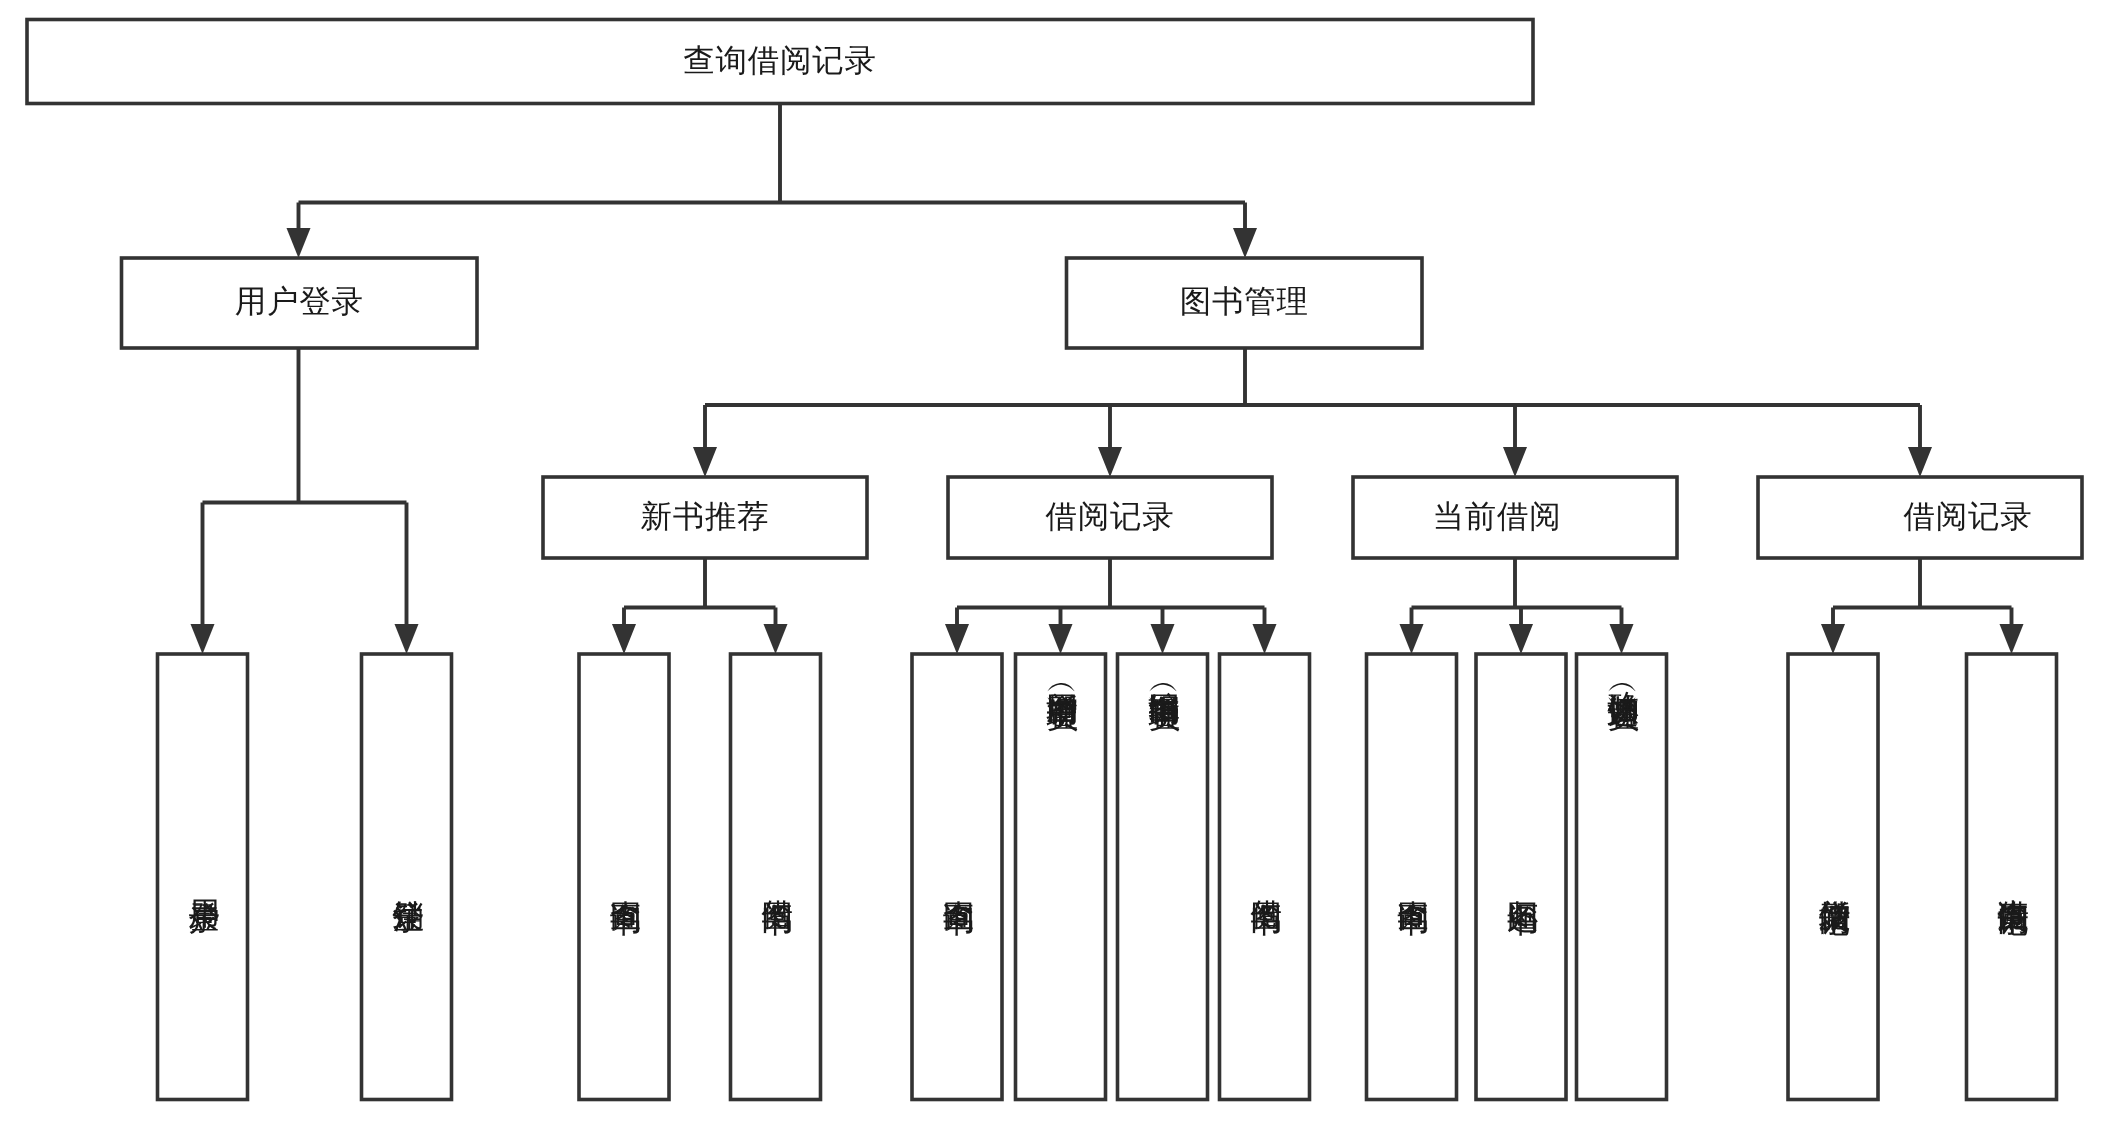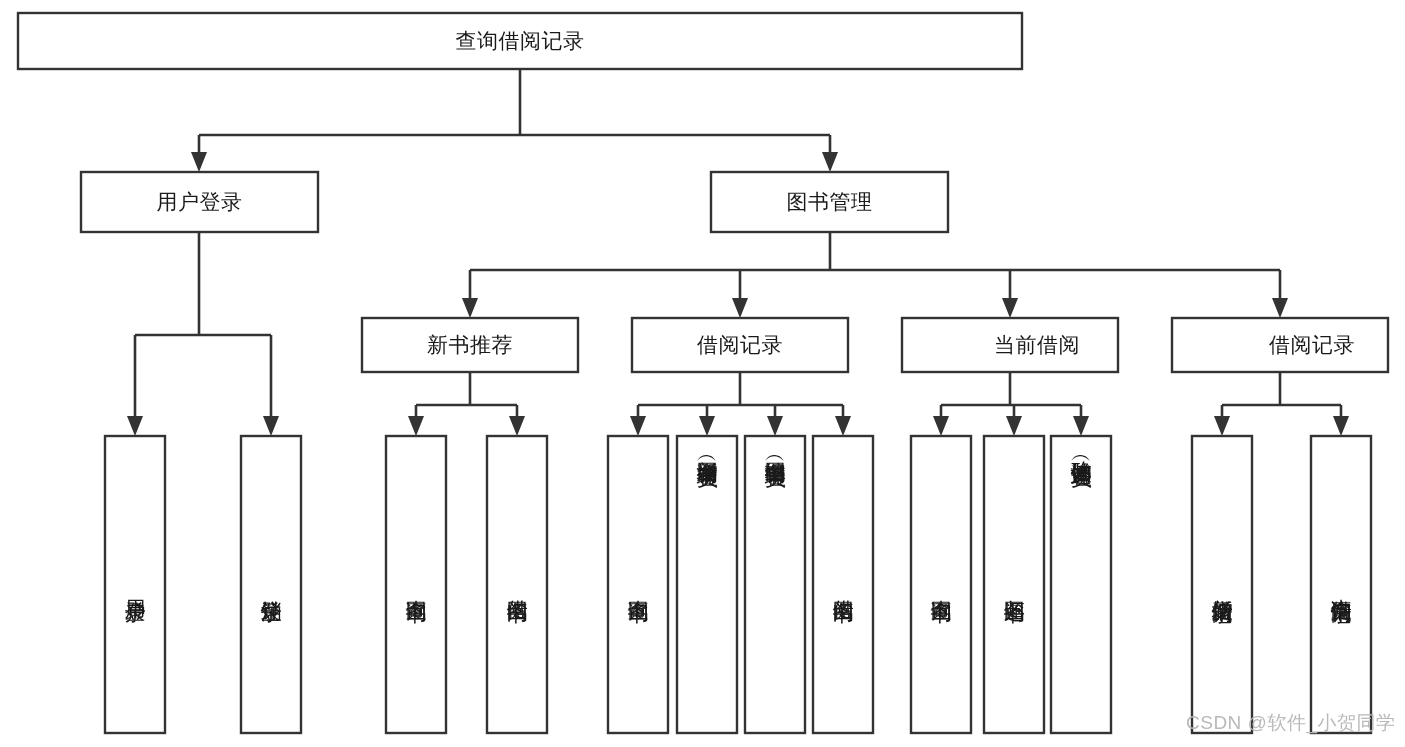--- a/index.html
+++ b/index.html
@@ -190,32 +190,31 @@
     <rect class="node-box" x="1311" y="436" width="60" height="297"></rect>
   </svg>
 
   <div class="node-label-h" style="left:18px; top:13px; width:1004px; height:56px;">查询借阅记录</div>
 
   <div class="node-label-h" style="left:81px; top:172px; width:237px; height:60px;">用户登录</div>
   <div class="node-label-h" style="left:362px; top:318px; width:216px; height:54px;">新书推荐</div>
 
   <div class="node-label-h" style="left:711px; top:172px; width:237px; height:60px;">图书管理</div>
   <div class="node-label-h" style="left:632px; top:318px; width:216px; height:54px;">借阅记录</div>
-  <div class="node-label-h" style="left:902px; top:318px; width:192px; height:54px;padding-left:39px;">当前借阅</div>
+  <div class="node-label-h" style="left:902px; top:318px; width:192px; height:54px;">当前借阅</div>
   <div class="node-label-h" style="left:1172px; top:318px; width:216px; height:54px;padding-left:32px;">借阅记录</div>
 
   <div class="node-label-v" style="left:105px; top:436px; width:60px; height:297px;">用户登录</div>
   <div class="node-label-v" style="left:241px; top:436px; width:60px; height:297px;">注销登录</div>
   <div class="node-label-v" style="left:386px; top:436px; width:60px; height:297px;">查询图书</div>
   <div class="node-label-v" style="left:487px; top:436px; width:60px; height:297px;">借阅图书</div>
   <div class="node-label-v" style="left:608px; top:436px; width:60px; height:297px;">查询图书</div>
   <div class="node-label-v" style="left:677px; top:436px; width:60px; height:297px; justify-content:flex-start; padding-top:8px; box-sizing:border-box;">新增图书（管理员）</div>
   <div class="node-label-v" style="left:745px; top:436px; width:60px; height:297px; justify-content:flex-start; padding-top:8px; box-sizing:border-box;">编辑图书（管理员）</div>
   <div class="node-label-v" style="left:813px; top:436px; width:60px; height:297px;">借阅图书</div>
   <div class="node-label-v" style="left:911px; top:436px; width:60px; height:297px;">查询图书</div>
   <div class="node-label-v" style="left:984px; top:436px; width:60px; height:297px;">归还图书</div>
   <div class="node-label-v" style="left:1051px; top:436px; width:60px; height:297px; justify-content:flex-start; padding-top:8px; box-sizing:border-box;">确认归还（管理员）</div>
   <div class="node-label-v" style="left:1192px; top:436px; width:60px; height:297px;">新增借阅记录</div>
   <div class="node-label-v" style="left:1311px; top:436px; width:60px; height:297px;">查询借阅记录</div>
 
-  <div class="watermark">CSDN @软件_小贺同学</div>
 
 </div>
 
 </body></html>

